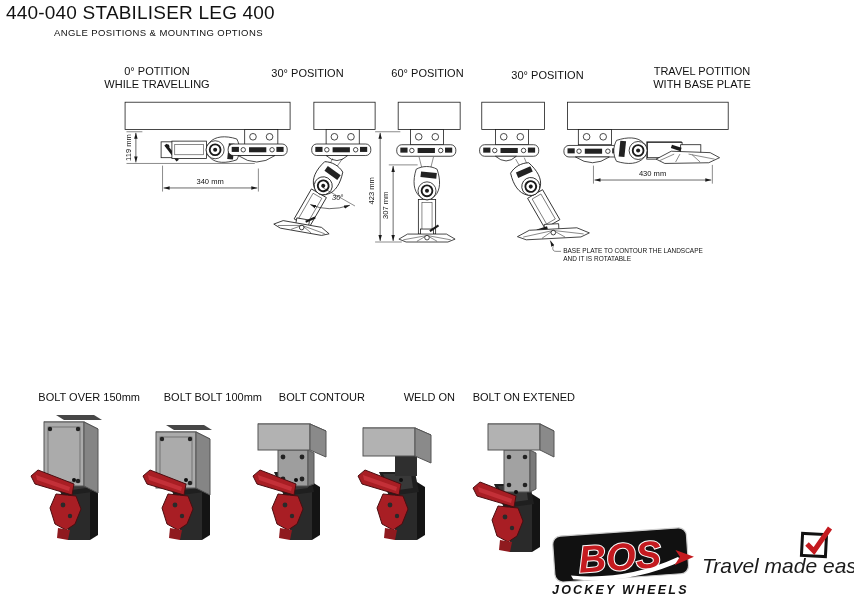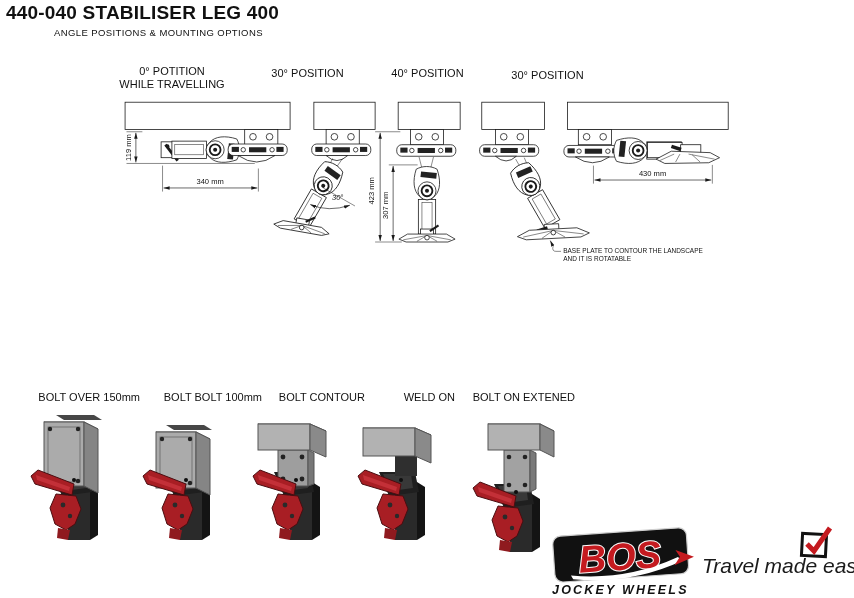--- a/index.html
+++ b/index.html
@@ -1,50 +1,54 @@
 <!DOCTYPE html>
 <html><head>
 <meta charset="utf-8">
 <style>
   html,body{margin:0;padding:0;background:#fff;}
   .page{position:relative;width:854px;height:598px;background:#fff;overflow:hidden;
         font-family:"Liberation Sans",sans-serif;color:#111;}
-  .title{position:absolute;left:6px;top:2px;font-size:19px;font-weight:bold;letter-spacing:.2px;}
+  .title{position:absolute;left:6px;top:2px;font-size:19px;font-weight:normal;letter-spacing:.2px;}
   .subtitle{position:absolute;left:6px;top:27px;font-size:9.5px;letter-spacing:.4px;margin-left:48px;}
   .pos-label{position:absolute;font-size:11px;line-height:13px;text-align:center;}
   .mnt-label{position:absolute;top:391px;font-size:11px;text-align:right;}
   svg{position:absolute;display:block;}
   svg text{font-family:"Liberation Sans",sans-serif;}
   .ln{stroke:#1a1a1a;stroke-width:1.1;fill:#fff;}
   .thin{stroke:#1a1a1a;stroke-width:.7;fill:none;}
   .dim{stroke:#1a1a1a;stroke-width:.9;fill:none;}
   .dk{fill:#222;stroke:none;}
   .dimt{font-size:10.5px;fill:#111;}
   .notet{font-size:9px;fill:#111;}
 </style>
 </head>
 <body>
 
 <div class="page">
 
   <div class="title">440-040 STABILISER LEG 400</div>
   <div class="subtitle">ANGLE POSITIONS &amp; MOUNTING OPTIONS</div>
 
-  <div class="pos-label" style="left:77px;top:65px;width:190px">
+  <div class="pos-label" style="left:62px;top:65px;width:190px">
     <div>0° POTITION</div>
     <div>WHILE TRAVELLING</div>
   </div>
   <div class="pos-label" style="left:250px;top:67px;width:115px">
     <div>30° POSITION</div>
   </div>
   <div class="pos-label" style="left:370px;top:67px;width:115px">
-    <div>40° POSITION</div>
+    <div>60° POSITION</div>
   </div>
   <div class="pos-label" style="left:490px;top:69px;width:115px">
     <div>30° POSITION</div>
+  </div>
+  <div class="pos-label" style="left:618px;top:65px;width:168px">
+    <div>TRAVEL POTITION</div>
+    <div>WITH BASE PLATE</div>
   </div>
 
   <svg id="diag-svg" style="left:0;top:95px" width="854" height="245" viewBox="0 95 854 340">
     <defs>
       <marker id="arw" markerWidth="10" markerHeight="8" refX="8.3" refY="3" orient="auto-start-reverse" markerUnits="userSpaceOnUse">
         <path d="M0,0.6 L8.3,3 L0,5.4 Z" fill="#1a1a1a"></path>
       </marker>
       <g id="bracket">
         <rect x="-23" y="0" width="46" height="21" class="ln"></rect>
         <circle cx="-11.5" cy="10" r="4.6" class="ln"></circle>

